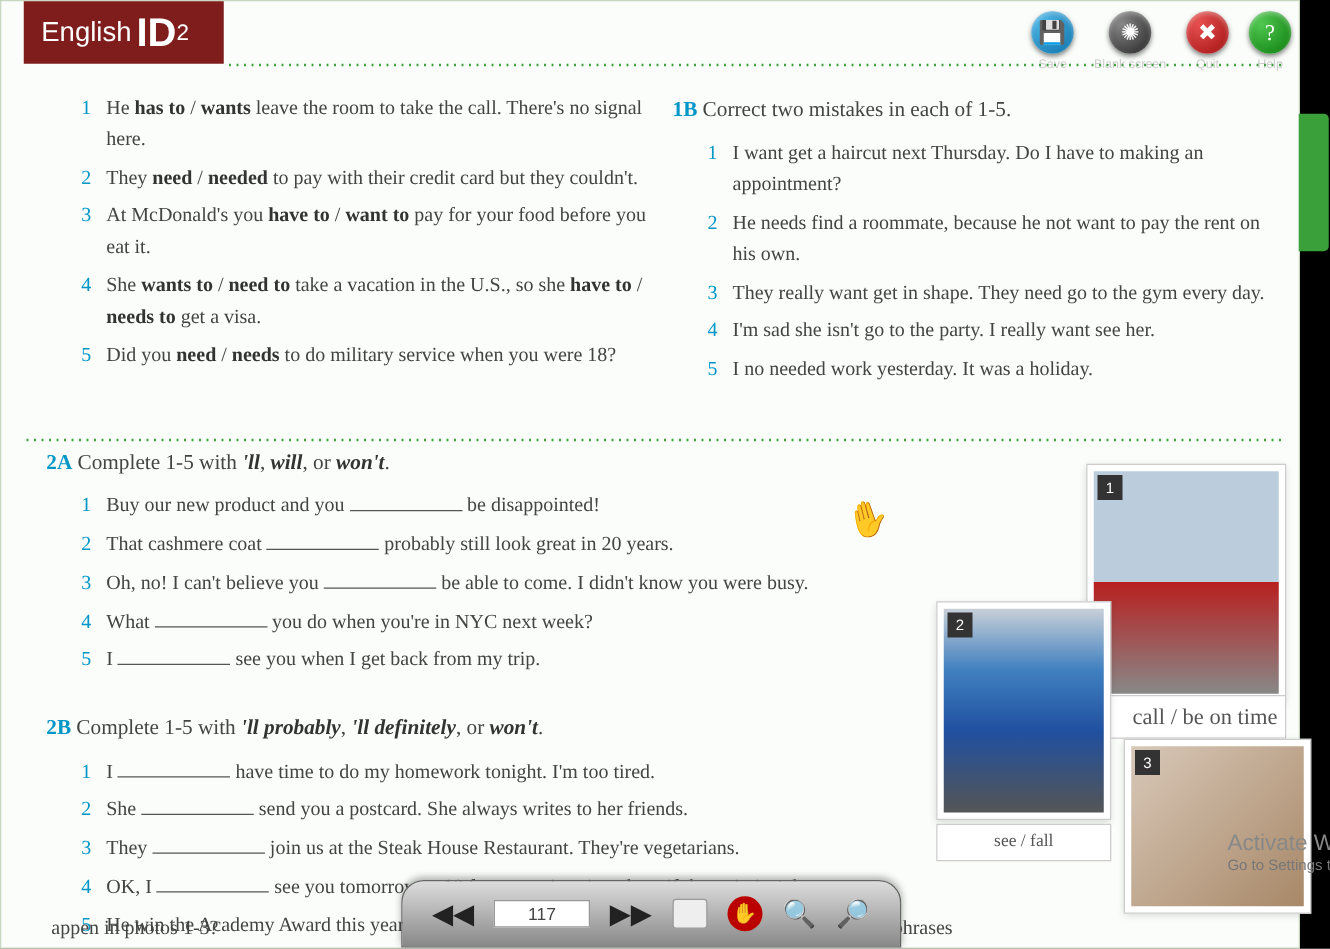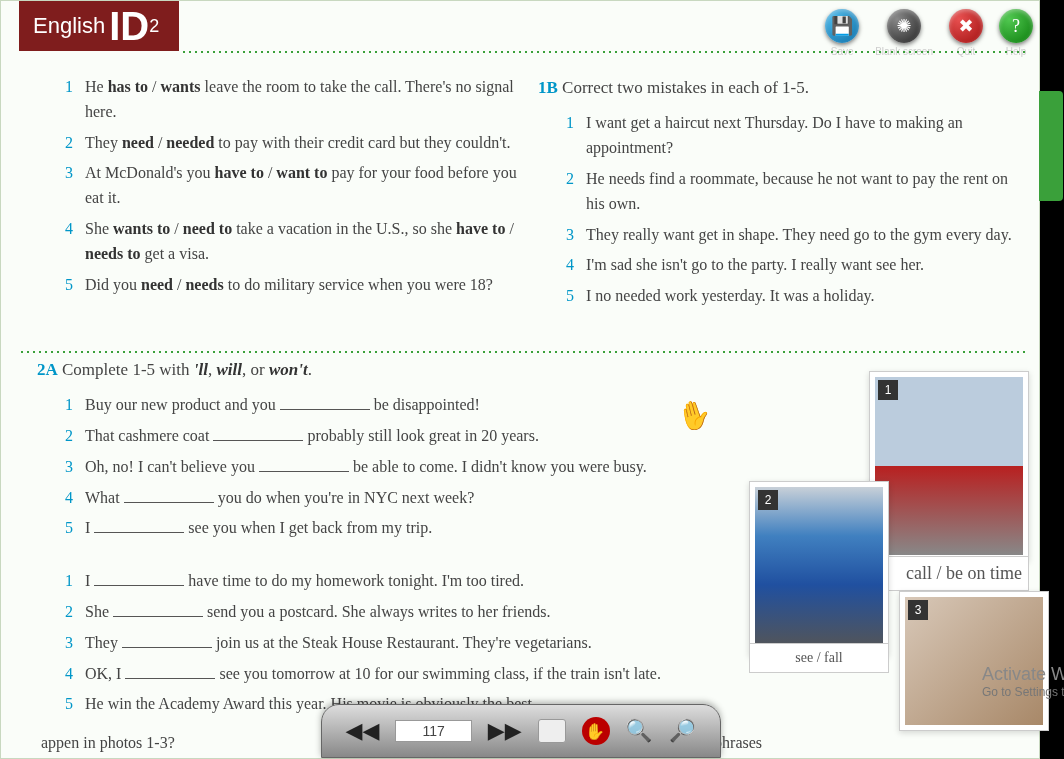--- a/index.html
+++ b/index.html
@@ -1,20 +1,20 @@
 <!DOCTYPE html>
 <html><head>
 <meta charset="utf-8">
 <style>
 *{margin:0;padding:0;box-sizing:border-box}
 body{width:1064px;height:759px;background:#000;font-family:Georgia,serif;color:#444;overflow:hidden;position:relative}
 .app{position:absolute;left:0;top:0;width:1040px;height:759px;background:#fafdf9;border:1px solid #c8d8c0}
 .logo{position:absolute;left:18px;top:0;width:160px;height:50px;background:#7f1d1d;color:#fff;display:flex;align-items:center;padding:0 14px;font-family:Arial,sans-serif}
 .logo .en{font-size:22px;font-weight:300}
-.logo .id{font-size:40px;font-weight:700;margin-left:4px}
+.logo .id{font-size:32px;font-weight:700;margin-left:4px}
 .logo .n2{font-size:18px;vertical-align:sub}
 .topbar{position:absolute;right:6px;top:8px;display:flex;gap:16px;align-items:center}
 .tb-btn{display:flex;flex-direction:column;align-items:center;gap:3px;cursor:pointer}
 .tb-icon{width:34px;height:34px;border-radius:50%;display:flex;align-items:center;justify-content:center;box-shadow:inset 0 2px 4px rgba(255,255,255,.4),0 2px 4px rgba(0,0,0,.5)}
 .tb-label{font-size:10px;color:#ccc;font-family:Arial,sans-serif}
 .ic-save{background:radial-gradient(circle at 30% 30%,#4db8e8,#0a6ea8)}
 .ic-blank{background:radial-gradient(circle at 30% 30%,#888,#222)}
 .ic-quit{background:radial-gradient(circle at 30% 30%,#e85050,#a01010)}
 .ic-help{background:radial-gradient(circle at 30% 30%,#50c850,#0a7a0a)}
 .tb-icon svg,.tb-icon span{color:#fff;font-size:18px}
@@ -39,21 +39,21 @@
 .ph{position:absolute;background:#fff;border:1px solid #ccc;padding:5px;box-shadow:0 2px 6px rgba(0,0,0,.15)}
 .ph .badge{position:absolute;left:8px;top:8px;background:#333;color:#fff;width:20px;height:20px;font-size:12px;display:flex;align-items:center;justify-content:center;font-family:Arial,sans-serif}
 .ph .img{background:linear-gradient(135deg,#b8c8d8,#8898a8);width:100%;height:100%}
 .ph1{left:120px;top:0;width:160px;height:190px}
 .ph1 .img{background:linear-gradient(180deg,#bcd 0%,#bcd 50%,#b82020 50%,#888 100%)}
 .ph2{left:0px;top:110px;width:140px;height:175px}
 .ph2 .img{background:linear-gradient(180deg,#c8d0d8 0%,#4080c0 30%,#2050a0 60%,#555 100%)}
 .ph3{left:150px;top:220px;width:150px;height:140px}
 .ph3 .img{background:linear-gradient(135deg,#d8c8b8,#a88868)}
 .cap1{position:absolute;left:120px;top:185px;width:160px;background:#fff;border:1px solid #ccc;padding:6px;text-align:right;font-size:18px;color:#555}
-.cap2{position:absolute;left:0px;top:272px;width:140px;background:#fff;border:1px solid #ccc;padding:6px;text-align:center;font-size:14px;color:#555}
+.cap2{position:absolute;left:0px;top:288px;width:140px;background:#fff;border:1px solid #ccc;padding:6px;text-align:center;font-size:14px;color:#555}
 .watermark{position:absolute;right:-60px;bottom:60px;color:#888;font-family:Arial,sans-serif;font-size:18px}
 .watermark .s{font-size:12px;color:#777}
 .bottombar{position:absolute;left:320px;bottom:0;width:400px;height:54px;background:linear-gradient(180deg,#ddd,#888);border-radius:18px 18px 0 0;display:flex;align-items:center;justify-content:center;gap:16px;border:1px solid #666;box-shadow:0 -2px 6px rgba(0,0,0,.3)}
 .bb-btn{display:flex;flex-direction:column;align-items:center;cursor:pointer;color:#222}
 .pagebox{background:#fff;border:1px solid #999;padding:2px 26px;font-family:Arial,sans-serif;font-size:14px}
 .arrow{font-size:22px;color:#222;cursor:pointer}
 .bb-i{width:28px;height:24px;background:#eee;border:1px solid #999;border-radius:3px}
 .bb-hand{width:28px;height:28px;border-radius:50%;background:#b00;display:flex;align-items:center;justify-content:center;color:#fff;font-size:16px}
 .bb-mag{font-size:22px}
 .cut{position:absolute;left:40px;bottom:6px;font-size:16px;color:#444}
@@ -181,20 +181,24 @@
             <span class="t">What <span class="blank"></span> you do when you're in NYC next week?</span>
           </li>
           <li>
             <span class="n">5</span>
             <span class="t">I <span class="blank"></span> see you when I get back from my trip.</span>
           </li>
         </ul>
     </div>
 
     <div class="sec2b">
+      <div class="sec-head">
+        <span class="sec-num">2B</span>
+        <span id="h2b">Complete 1-5 with <b><i>'ll probably</i></b>, <b><i>'ll definitely</i></b>, or <b><i>won't</i></b>.</span>
+      </div>
       <ul class="ol" id="list2b">
           <li>
             <span class="n">1</span>
             <span class="t">I <span class="blank"></span> have time to do my homework tonight. I'm too tired.</span>
           </li>
           <li>
             <span class="n">2</span>
             <span class="t">She <span class="blank"></span> send you a postcard. She always writes to her friends.</span>
           </li>
           <li>

